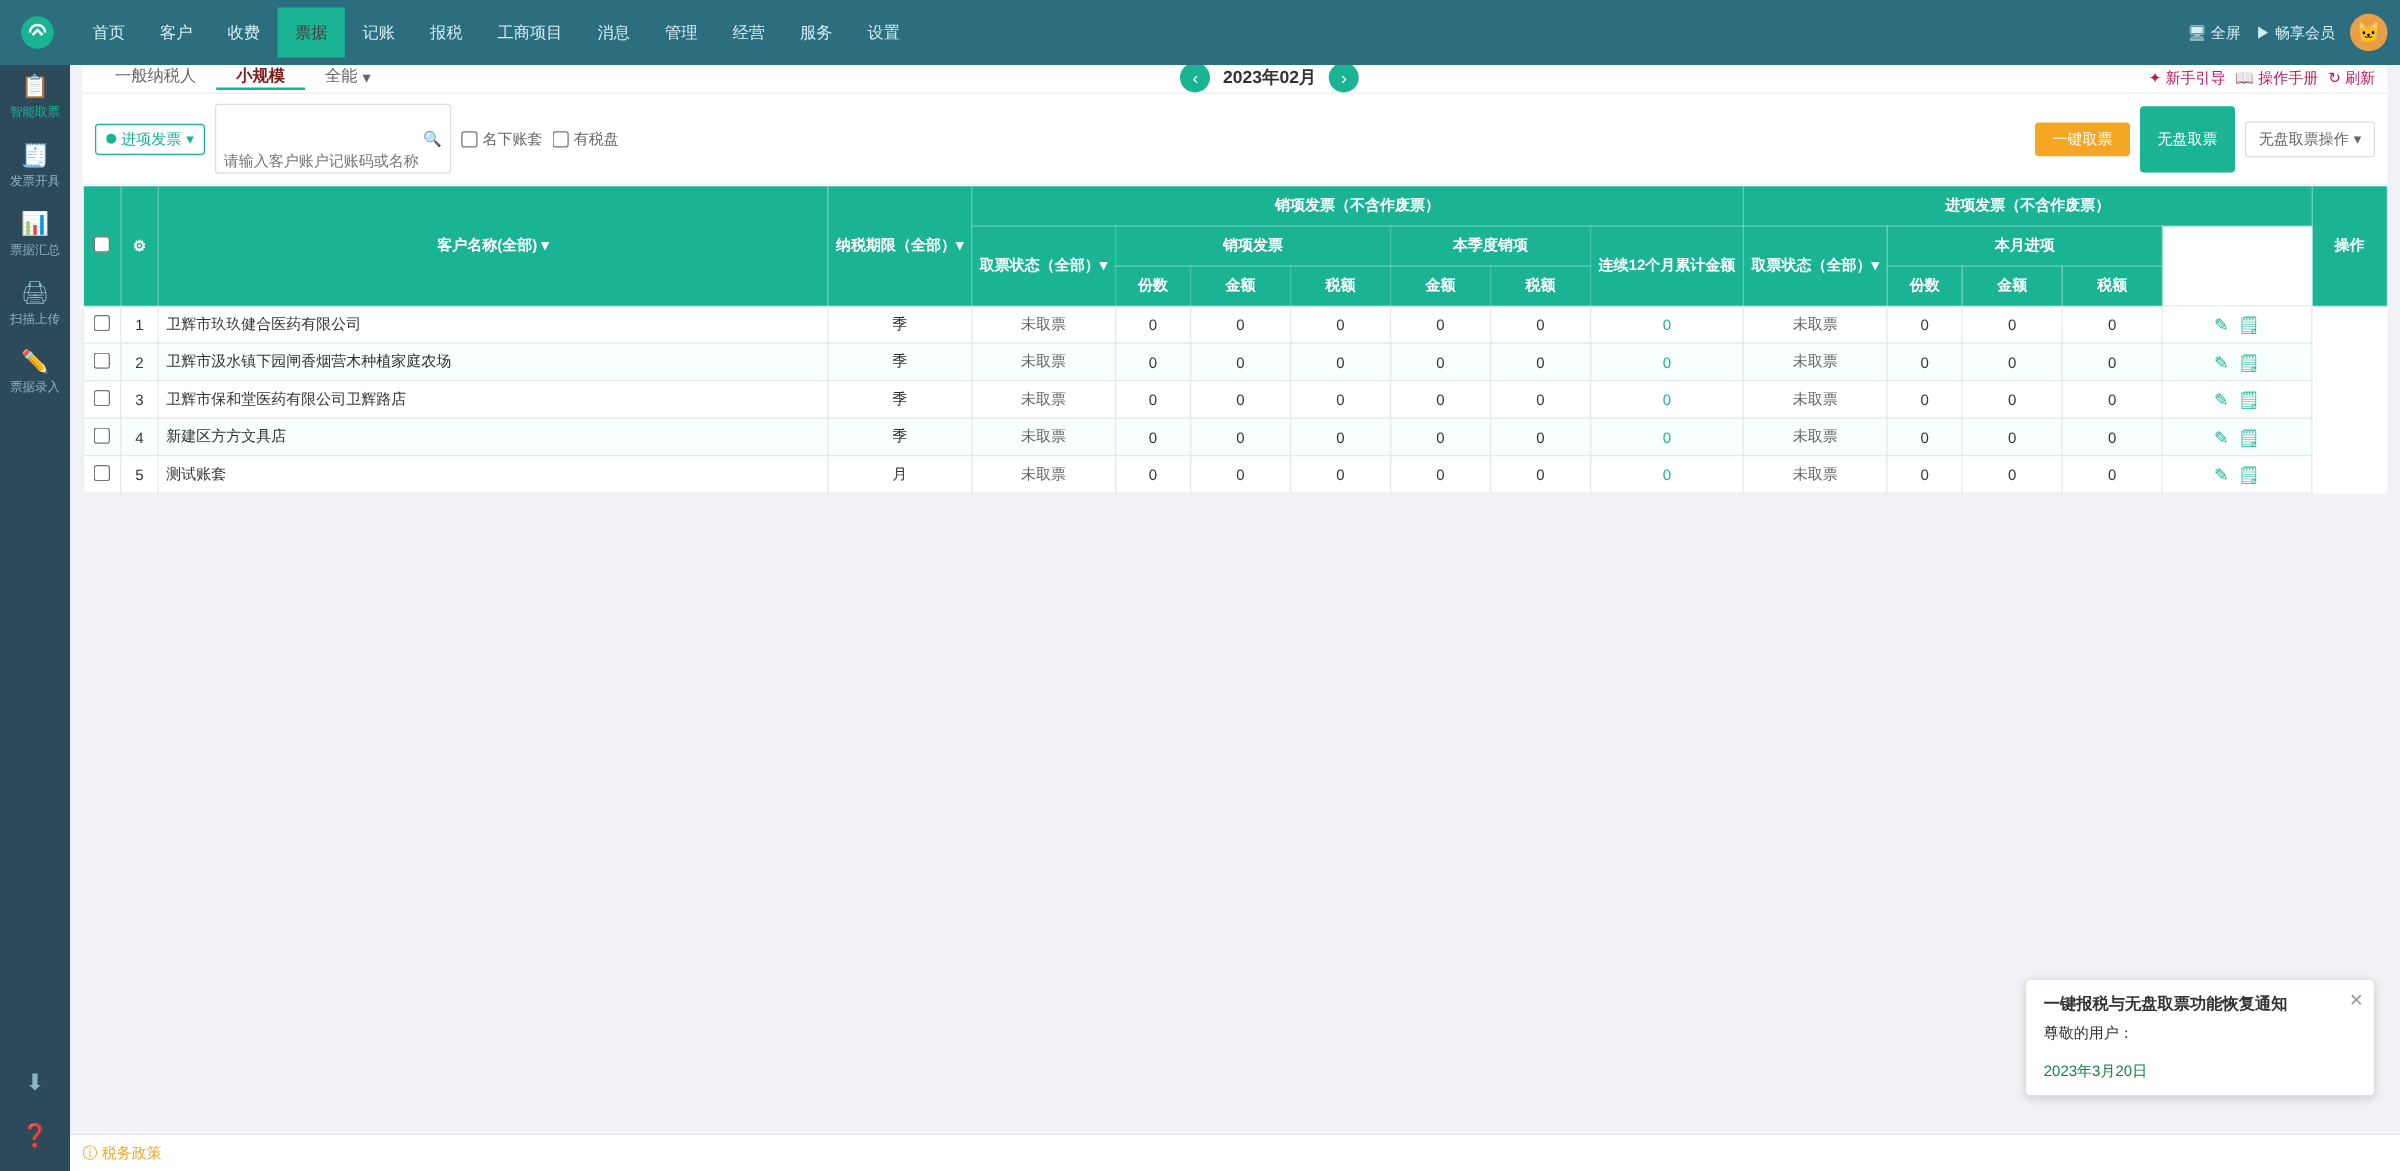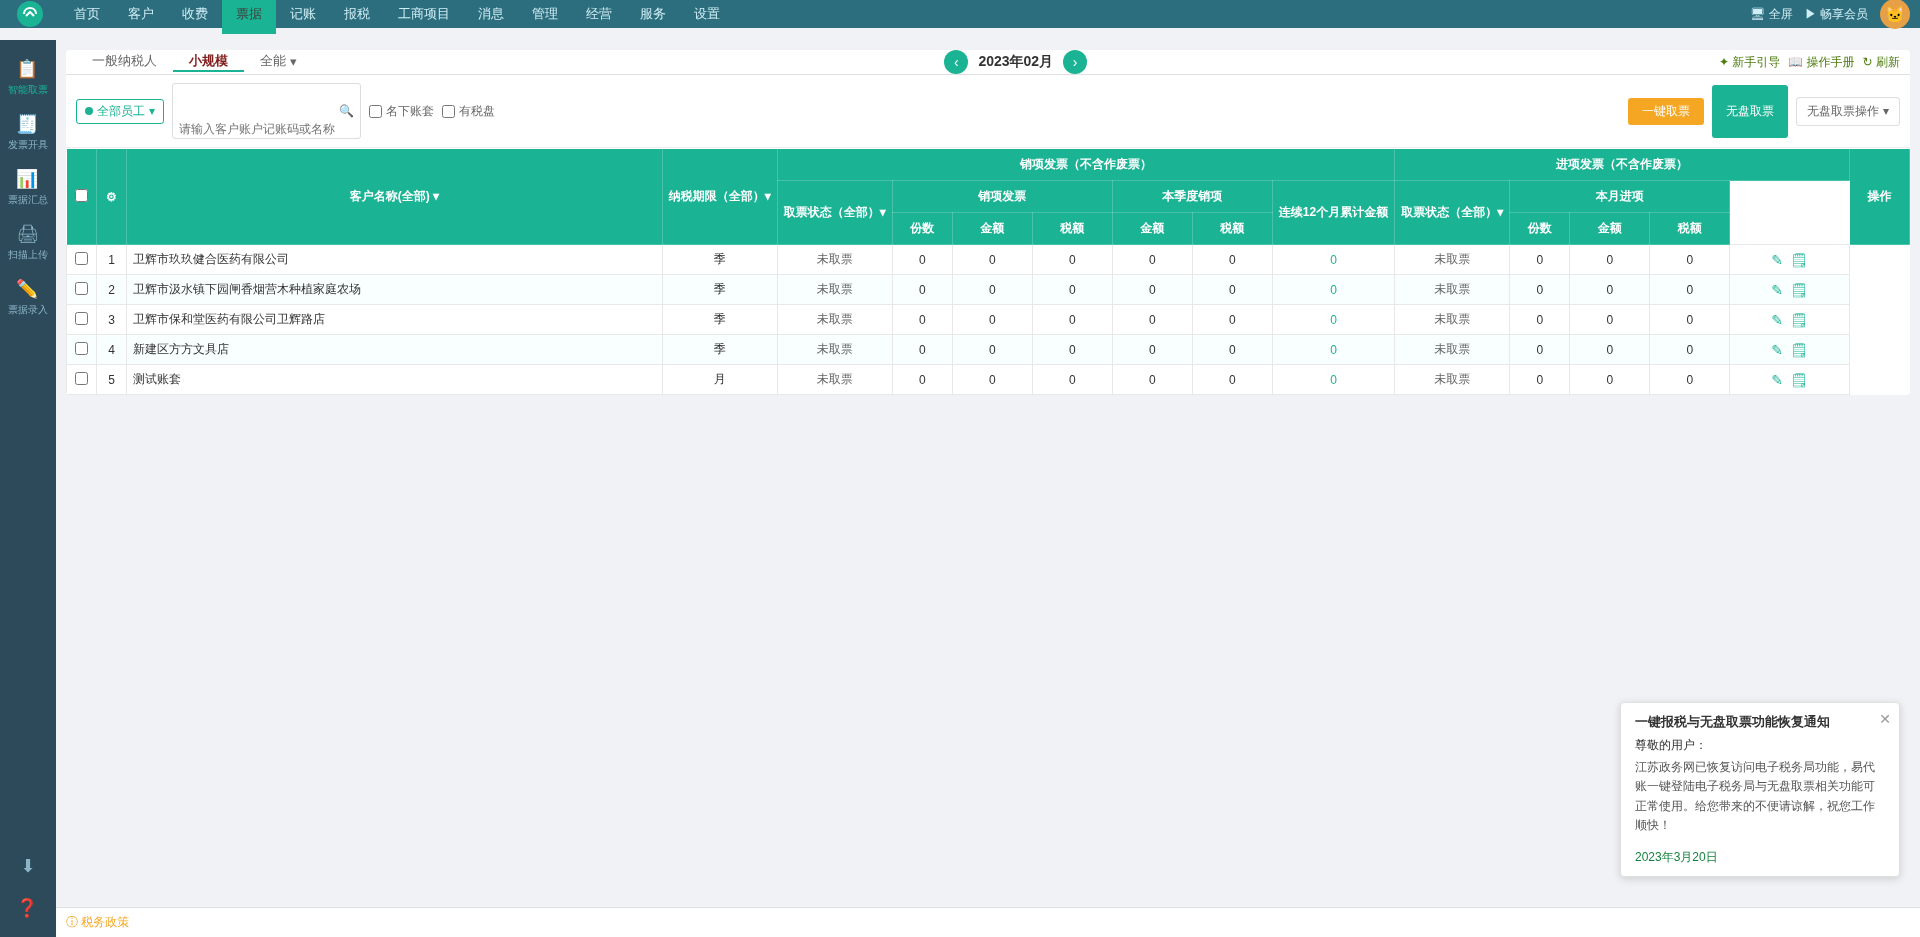--- a/index.html
+++ b/index.html
@@ -1,20 +1,20 @@
 <!DOCTYPE html>
 <html><head>
   <meta charset="utf-8">
   <style>
     * { box-sizing: border-box; margin: 0; padding: 0; }
     body { font-family: "Microsoft YaHei", Arial, sans-serif; font-size: 12px; background: #f0f2f5; color: #333; overflow: hidden; }
 
     
     .top-nav {
-      display: flex; align-items: center; background: #2d6e7e; height: 28px;
+      display: flex; align-items: center; background: #2d6e7e; height: 52px;
       padding: 0 10px; color: #fff; position: fixed; top: 0; left: 0; right: 0; z-index: 100;
     }
     .top-nav .logo { width: 40px; height: 40px; display: flex; align-items: center; justify-content: center; }
     .top-nav .logo svg { width: 28px; height: 28px; }
     .top-nav .nav-items { display: flex; align-items: center; flex: 1; margin-left: 10px; }
     .top-nav .nav-item { padding: 0 14px; height: 40px; display: flex; align-items: center; cursor: pointer; font-size: 13px; color: #d0eef5; }
     .top-nav .nav-item.active { background: #1ab394; color: #404040; }
     .top-nav .nav-right { display: flex; align-items: center; gap: 12px; font-size: 12px; color: #d0eef5; }
     .top-nav .nav-right span { cursor: pointer; }
     .top-nav .avatar { width: 30px; height: 30px; border-radius: 50%; background: #e8a046; display: flex; align-items: center; justify-content: center; color: #fff; font-size: 16px; cursor: pointer; }
@@ -35,21 +35,21 @@
     .tab-item { padding: 0 16px; cursor: pointer; font-size: 13px; color: #666; border-bottom: 2px solid transparent; }
     .tab-item.active { color: #7f1d1d; border-bottom: 2px solid #1ab394; font-weight: bold; }
     .tab-item-full { display: flex; align-items: center; gap: 4px; }
 
     
     .period-nav { display: flex; align-items: center; gap: 10px; margin-left: auto; }
     .period-btn { width: 24px; height: 24px; border-radius: 50%; background: #1ab394; color: #fff; border: none; cursor: pointer; display: flex; align-items: center; justify-content: center; font-size: 14px; }
     .period-label { font-size: 14px; color: #333; font-weight: bold; }
 
     
-    .top-actions { display: flex; align-items: center; gap: 8px; margin-left: auto; font-size: 12px; color: #4d7c0f; }
+    .top-actions { display: flex; align-items: center; gap: 8px; margin-left: auto; font-size: 12px; color: #be185d; }
     .top-actions span { cursor: pointer; }
 
     .toolbar { display: flex; align-items: center; background: #fff; padding: 8px 10px; border-bottom: 1px solid #eee; gap: 8px; flex-wrap: wrap; }
     .toolbar-left { display: flex; align-items: center; gap: 8px; flex: 1; }
     .toolbar-right { display: flex; align-items: center; gap: 8px; }
 
     .employee-select { display: flex; align-items: center; gap: 4px; border: 1px solid #1ab394; border-radius: 3px; padding: 3px 8px; color: #1ab394; cursor: pointer; font-size: 12px; background: #fff; }
     .employee-select .dot { width: 8px; height: 8px; border-radius: 50%; background: #1ab394; }
 
     .search-box { display: flex; align-items: center; border: 1px solid #ddd; border-radius: 3px; padding: 2px 6px; background: #fff; }
@@ -181,21 +181,21 @@
       <span>✦ <span>新手引导</span></span>
       <span>📖 <span>操作手册</span></span>
       <span>↻ <span>刷新</span></span>
     </div>
   </div>
 
   <div class="toolbar">
     <div class="toolbar-left">
       <div class="employee-select">
         <span class="dot"></span>
-        <span>全部员工</span>
+        <span>进项发票</span>
         <span>▾</span>
       </div>
       <div class="search-box">
         <input type="text" placeholder="请输入客户账户记账码或名称" style="">
         <span class="search-icon">🔍</span>
       </div>
       <label class="checkbox-label">
         <input type="checkbox" style="">
         <span>名下账套</span>
       </label>
@@ -378,19 +378,18 @@
         </tbody>
     </table>
   </div>
 
 </div>
 
 <div class="notification-popup">
   <span class="close-btn">✕</span>
   <div class="title">一键报税与无盘取票功能恢复通知</div>
   <div class="greeting">尊敬的用户：</div>
-  <div class="content">江苏政务网已恢复访问电子税务局功能，易代账一键登陆电子税务局与无盘取票相关功能可正常使用。给您带来的不便请谅解，祝您工作顺快！</div>
   <div class="date">2023年3月20日</div>
 </div>
 
 <div class="bottom-bar">
   <span>ⓘ <span>税务政策</span></span>
 </div>
 
 </body></html>

